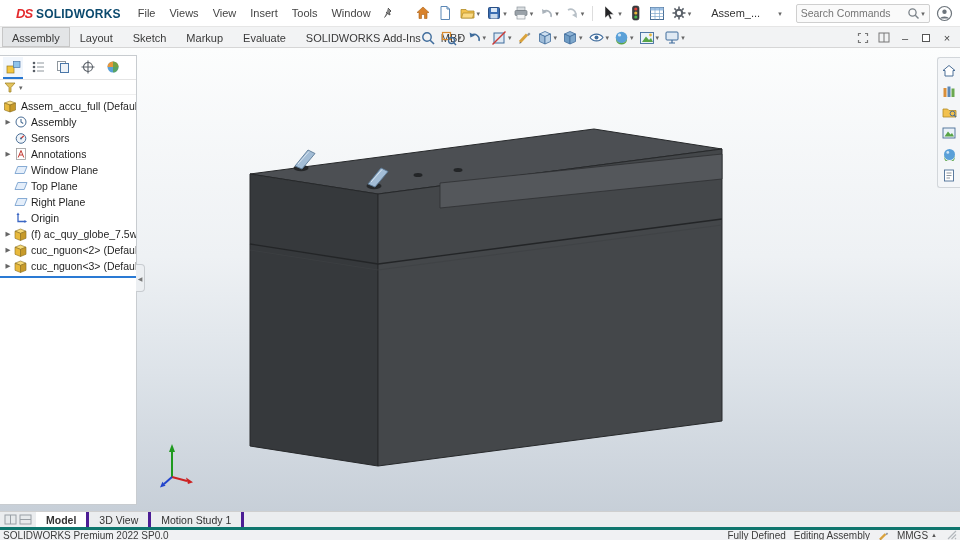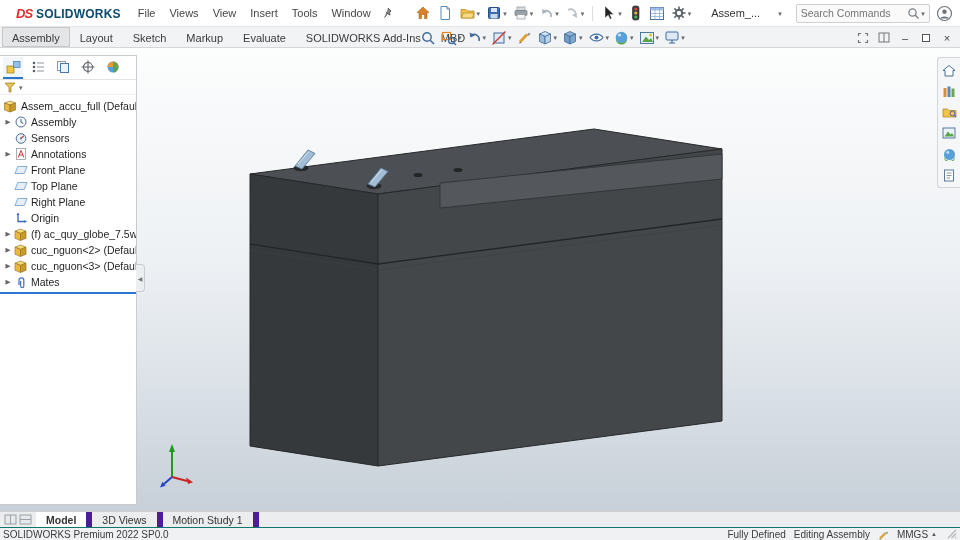--- a/index.html
+++ b/index.html
@@ -54,25 +54,25 @@
   .splitline{height:2px;background:#2a7ad4;margin-top:2px;flex:none}
   .fm-handle{position:absolute;right:-9px;top:208px;width:9px;height:28px;background:#eceff2;border:1px solid #c8ccd0;border-left:none;border-radius:0 4px 4px 0;display:flex;align-items:center;justify-content:center;font-size:6px;color:#777}
 
   
   .taskpane{position:absolute;right:0;top:9px;width:23px;padding:4px 0;background:#f4f6f8;border:1px solid #d2d6da;border-right:none;border-radius:3px 0 0 3px;display:flex;flex-direction:column;align-items:center;gap:5px;z-index:10}
   .tp-btn{width:18px;height:16px;display:flex;align-items:center;justify-content:center}
 
   
   .bottombar{position:absolute;left:0;right:0;bottom:13px;height:16px;background:#ebedef;border-top:1px solid #cfcfcf;display:flex;align-items:stretch;font-size:10.5px;z-index:18}
   .bb-ctls{display:flex;align-items:center;gap:2px;padding:0 4px}
-  .btab{padding:8px 10px;color:#333;border-right:6px solid #4c1d95;display:flex;align-items:center}
+  .btab{padding:8px 10px;color:#333;border-right:3px solid #4c1d95;display:flex;align-items:center}
   .btab.active{background:#fff;font-weight:700}
 
   
-  .statusbar{position:absolute;left:0;right:0;bottom:0;height:13px;background:#f0f1f3;border-top:1px solid #0f766e;display:flex;align-items:center;font-size:10px;color:#3c3c3c;z-index:18;padding:0 3px}
+  .statusbar{position:absolute;left:0;right:0;bottom:0;height:13px;background:#f0f1f3;border-top:3px solid #0f766e;display:flex;align-items:center;font-size:10px;color:#3c3c3c;z-index:18;padding:0 3px}
   .sb-left{margin-right:auto}
   .sb-item{margin-left:8px;display:flex;align-items:center;gap:3px}
   .upcaret{font-size:6px;color:#555}
   .grip{margin-left:10px}
 </style>
 </head>
 <body>
 
 <div class="titlebar">
   <div class="brand">
@@ -448,21 +448,21 @@
         <span class="tlabel">Annotations</span>
       </div>
 
       <div class="trow">
         <span class="tw"></span>
         <span class="ticon">
             <svg width="14" height="12">
               <polygon points="1,9.5 3.8,2.5 13,2.5 10.2,9.5" fill="#e4eefa" stroke="#7aa3cf" stroke-width=".9"></polygon>
             </svg>
           </span>
-        <span class="tlabel">Front Plane</span>
+        <span class="tlabel">Window Plane</span>
       </div>
 
       <div class="trow">
         <span class="tw"></span>
         <span class="ticon">
             <svg width="14" height="12">
               <polygon points="1,9.5 3.8,2.5 13,2.5 10.2,9.5" fill="#e4eefa" stroke="#7aa3cf" stroke-width=".9"></polygon>
             </svg>
           </span>
         <span class="tlabel">Top Plane</span>
@@ -519,29 +519,20 @@
         <span class="ticon">
             <svg width="13" height="13">
               <polygon points="6.5,1 12,3.2 6.5,5.4 1,3.2" fill="#f7da77" stroke="#8a6d1d" stroke-width=".6"></polygon>
               <polygon points="1,3.2 6.5,5.4 6.5,12.5 1,10.3" fill="#e8b93c" stroke="#8a6d1d" stroke-width=".6"></polygon>
               <polygon points="12,3.2 6.5,5.4 6.5,12.5 12,10.3" fill="#c79a2a" stroke="#8a6d1d" stroke-width=".6"></polygon>
             </svg>
           </span>
         <span class="tlabel">cuc_nguon&lt;3&gt; (Default)</span>
       </div>
 
-      <div class="trow">
-        <span class="tw">▶</span>
-        <span class="ticon">
-            <svg width="12" height="13">
-              <path d="M4,9 V4.2 a2.4,2.4 0 0 1 4.8,0 V10 a1.6,1.6 0 0 1 -3.2,0 V5" fill="none" stroke="#4a77c4" stroke-width="1.3"></path>
-            </svg>
-          </span>
-        <span class="tlabel">Mates</span>
-      </div>
       <div class="splitline"></div>
     </div>
     <div class="fm-handle">◀</div>
   </div>
 
   <div class="taskpane">
     <span class="tp-btn">
         <svg width="14" height="13">
           <path d="M7,1.5 L13,6.5 H11 V12 H3 V6.5 H1 Z" fill="#fff" stroke="#4a6e96" stroke-width="1"></path>
         </svg>
@@ -591,21 +582,21 @@
         </svg>
       </span>
     <span>
         <svg width="13" height="11">
           <rect x="1" y="1" width="11" height="9" fill="#e7eaec" stroke="#9aa0a6"></rect>
           <path d="M1,5.5 H12" stroke="#9aa0a6"></path>
         </svg>
       </span>
   </div>
   <span class="btab active">Model</span>
-  <span class="btab">3D Views</span>
+  <span class="btab">3D View</span>
   <span class="btab">Motion Study 1</span>
 </div>
 
 <div class="statusbar">
   <span class="sb-left">SOLIDWORKS Premium 2022 SP0.0</span>
   <span class="sb-item">Fully Defined</span>
   <span class="sb-item">Editing Assembly</span>
   <span class="sb-item">
       <svg width="11" height="11">
         <path d="M2,9.5 L7.5,4" stroke="#d9a23c" stroke-width="2.4"></path>

